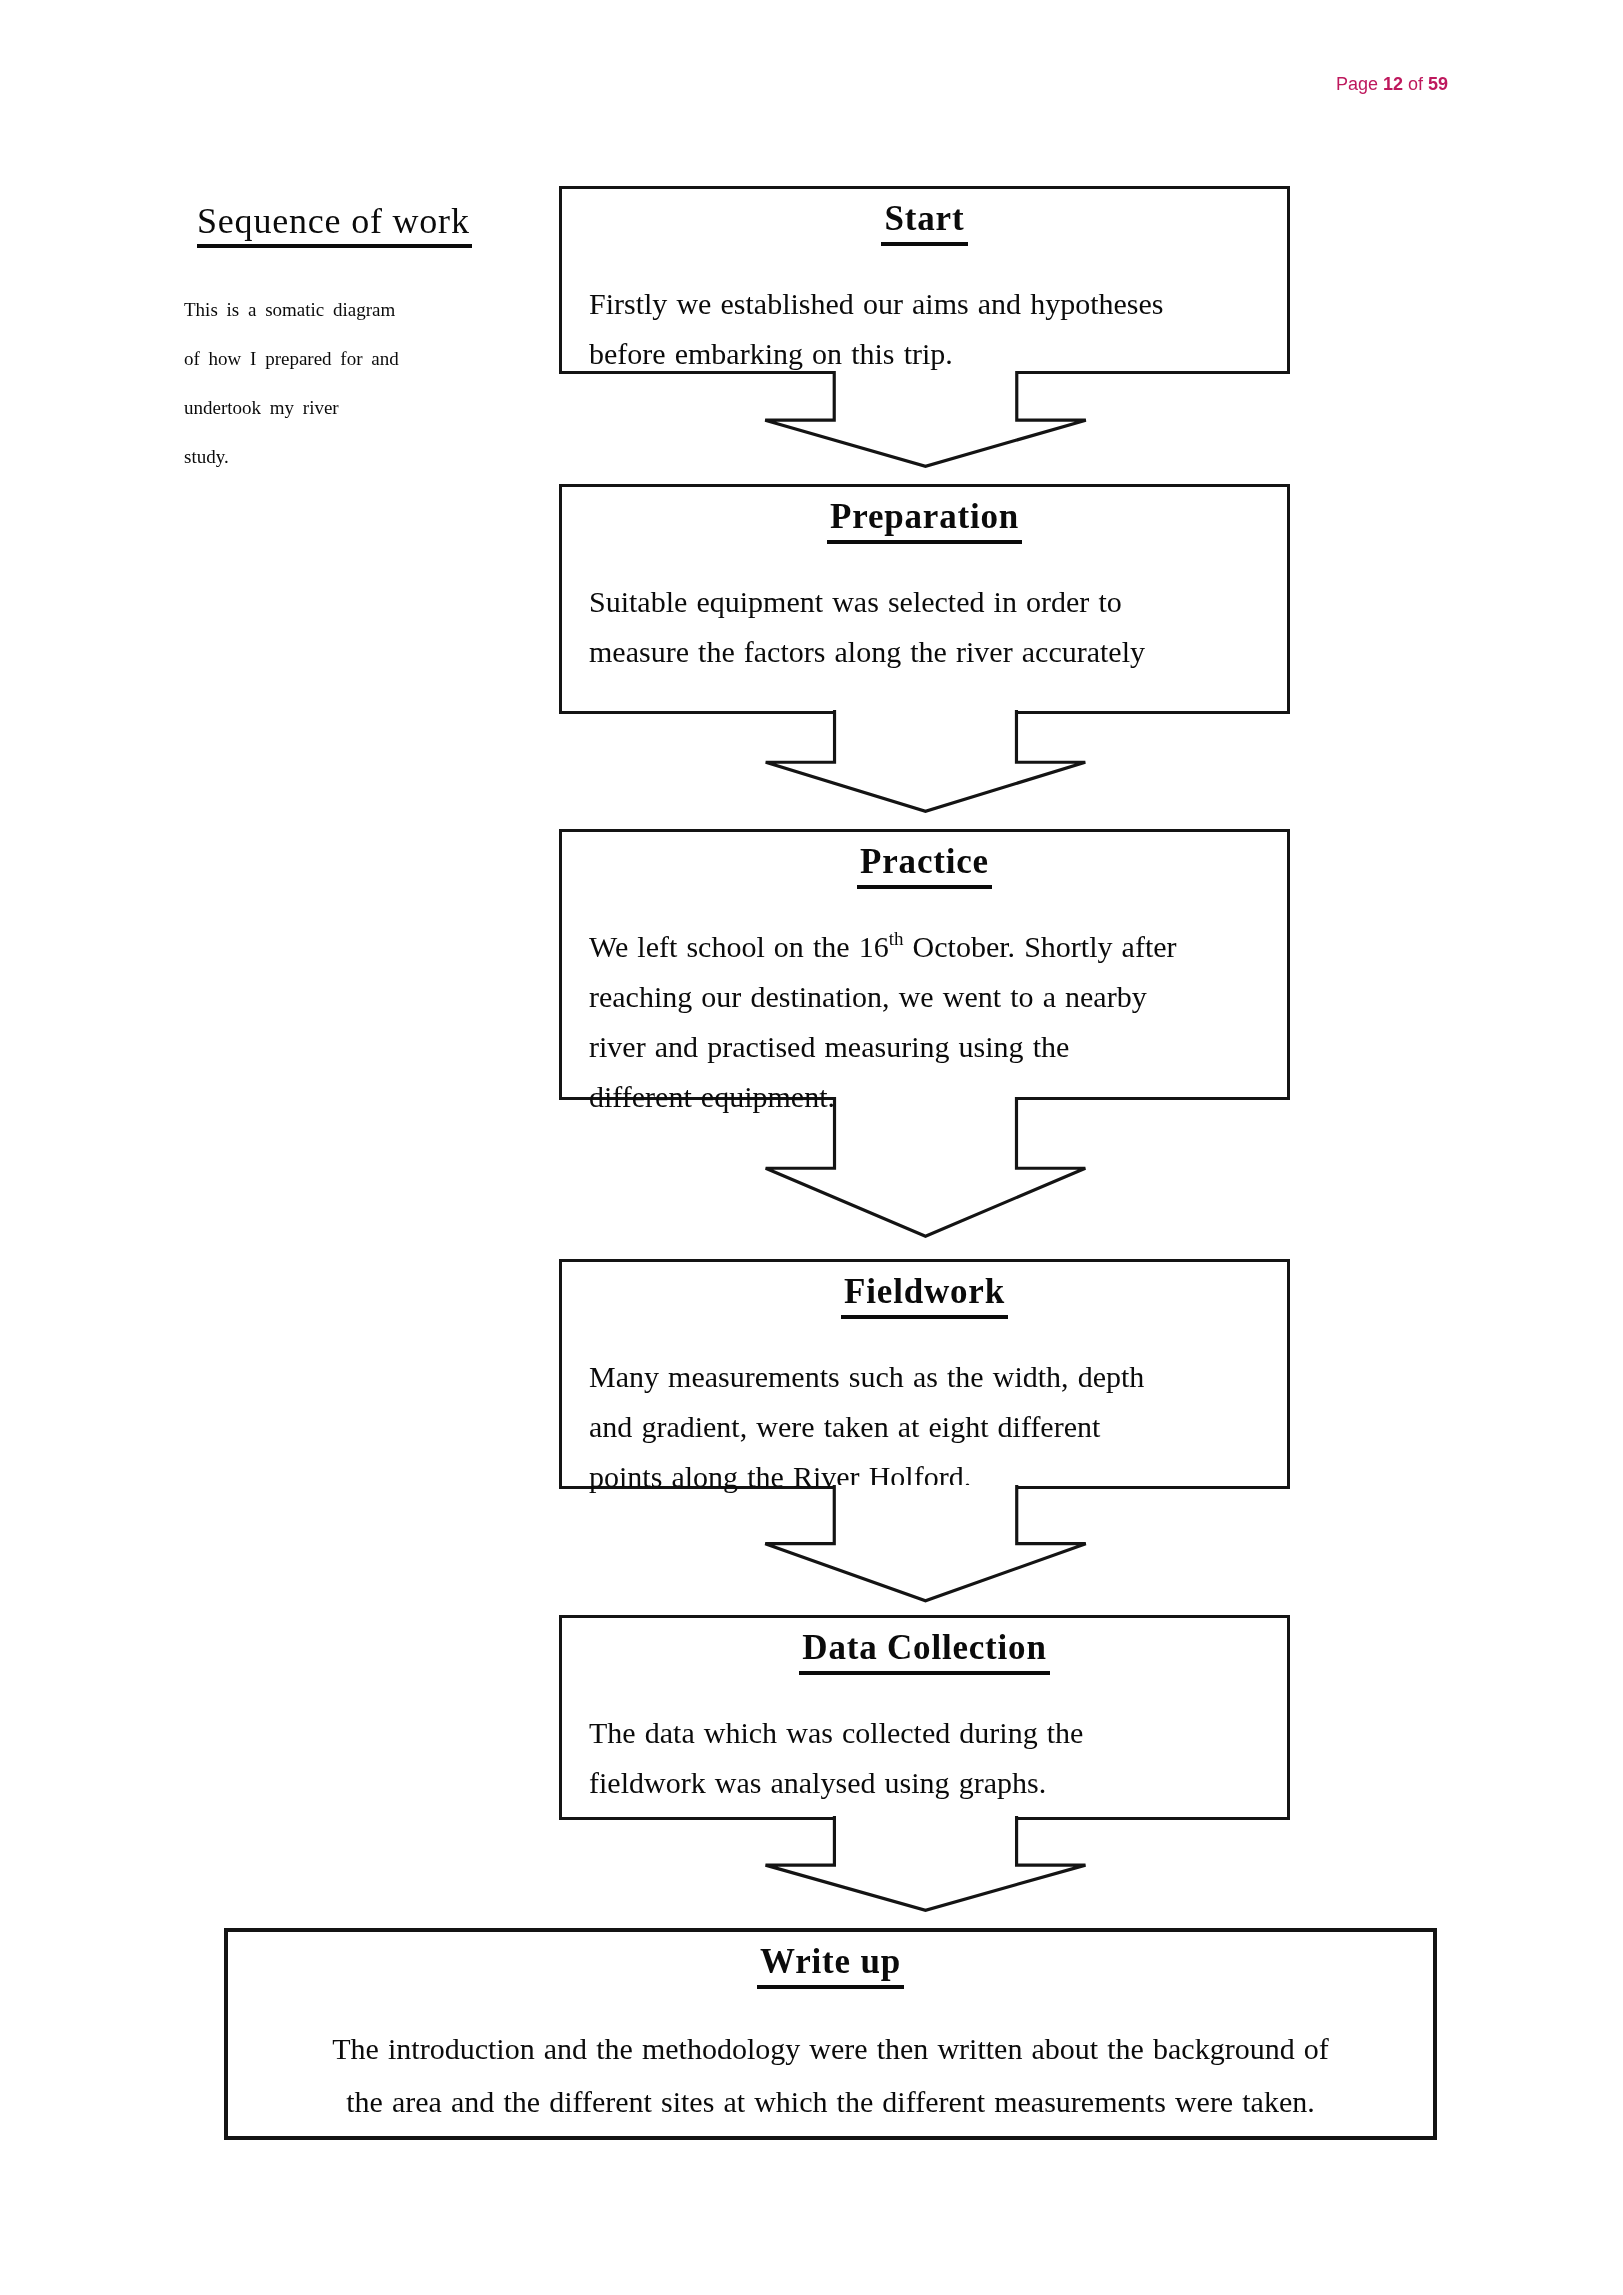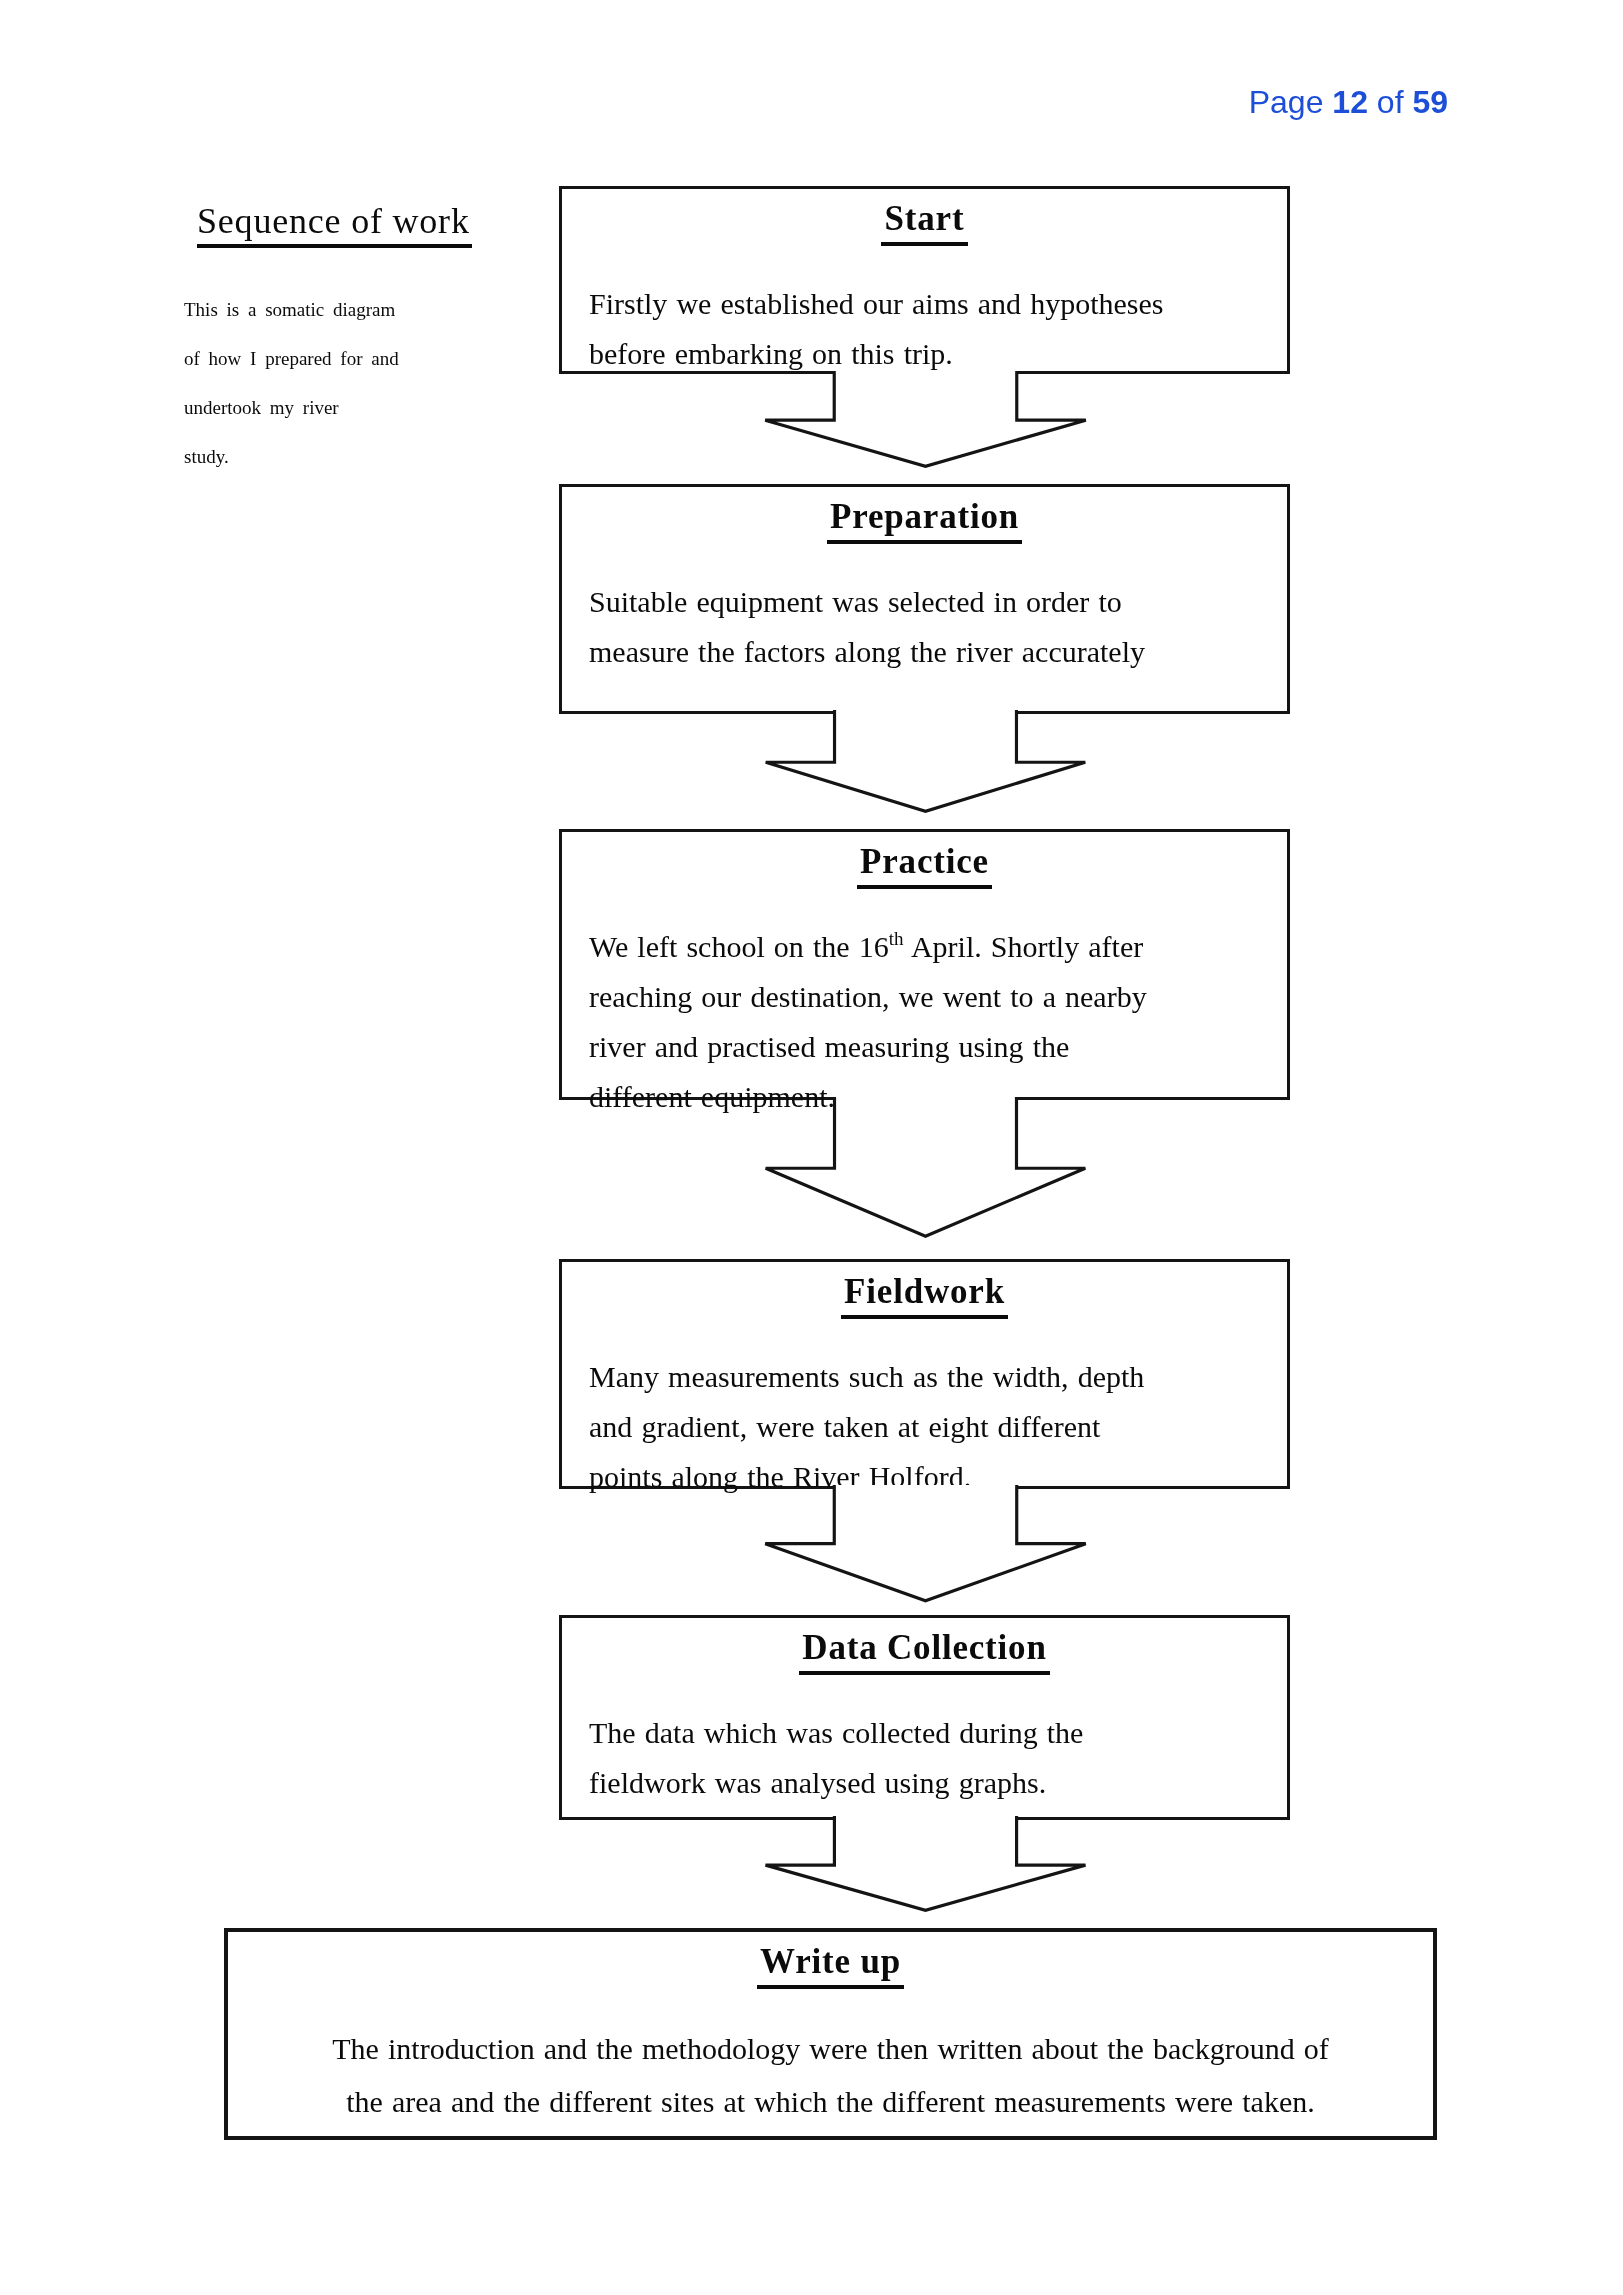--- a/index.html
+++ b/index.html
@@ -9,25 +9,25 @@
     width: 1623px;
     height: 2295px;
     background: #ffffff;
     font-family: "Liberation Serif", "DejaVu Serif", serif;
     color: #0b0b0b;
     overflow: hidden;
   }
   
   .page-header {
     position: absolute;
-    top: 84px;
+    top: 74px;
     right: 175px;
     font-family: "Liberation Sans", "DejaVu Sans", sans-serif;
-    font-size: 32px;
-    color: #1d4ed8;
+    font-size: 18px;
+    color: #be185d;
     white-space: pre;
   }
   .page-header b { font-weight: bold; }
   
   .side-title {
     position: absolute;
     left: 197px;
     top: 200px;
     font-size: 36px;
     font-weight: normal;
@@ -132,21 +132,21 @@
     <div class="box-body">Suitable equipment was selected in order to
 measure the factors along the river accurately</div>
   </div>
 
   <svg class="down-arrow" style="top:710px;" width="327" height="106" viewBox="0 0 412 134">
     <path d="M 91 0 L 91 66 L 4 66 L 206 128 L 408 66 L 321 66 L 321 0"></path>
   </svg>
 
   <div class="flow-box" id="box-practice" style="top:829px; height:271px;">
     <div class="box-title-row"><span class="box-title">Practice</span></div>
-    <div class="box-body"><span>We left school on the 16</span><sup>th</sup><span> April. Shortly after
+    <div class="box-body"><span>We left school on the 16</span><sup>th</sup><span> October. Shortly after
 reaching our destination, we went to a nearby
 river and practised measuring using the
 different equipment.</span></div>
   </div>
 
   <svg class="down-arrow" style="top:1097px;" width="327" height="144" viewBox="0 0 412 182">
     <path d="M 91 0 L 91 90 L 4 90 L 206 176 L 408 90 L 321 90 L 321 0"></path>
   </svg>
 
   <div class="flow-box" id="box-fieldwork" style="top:1259px; height:230px;">

